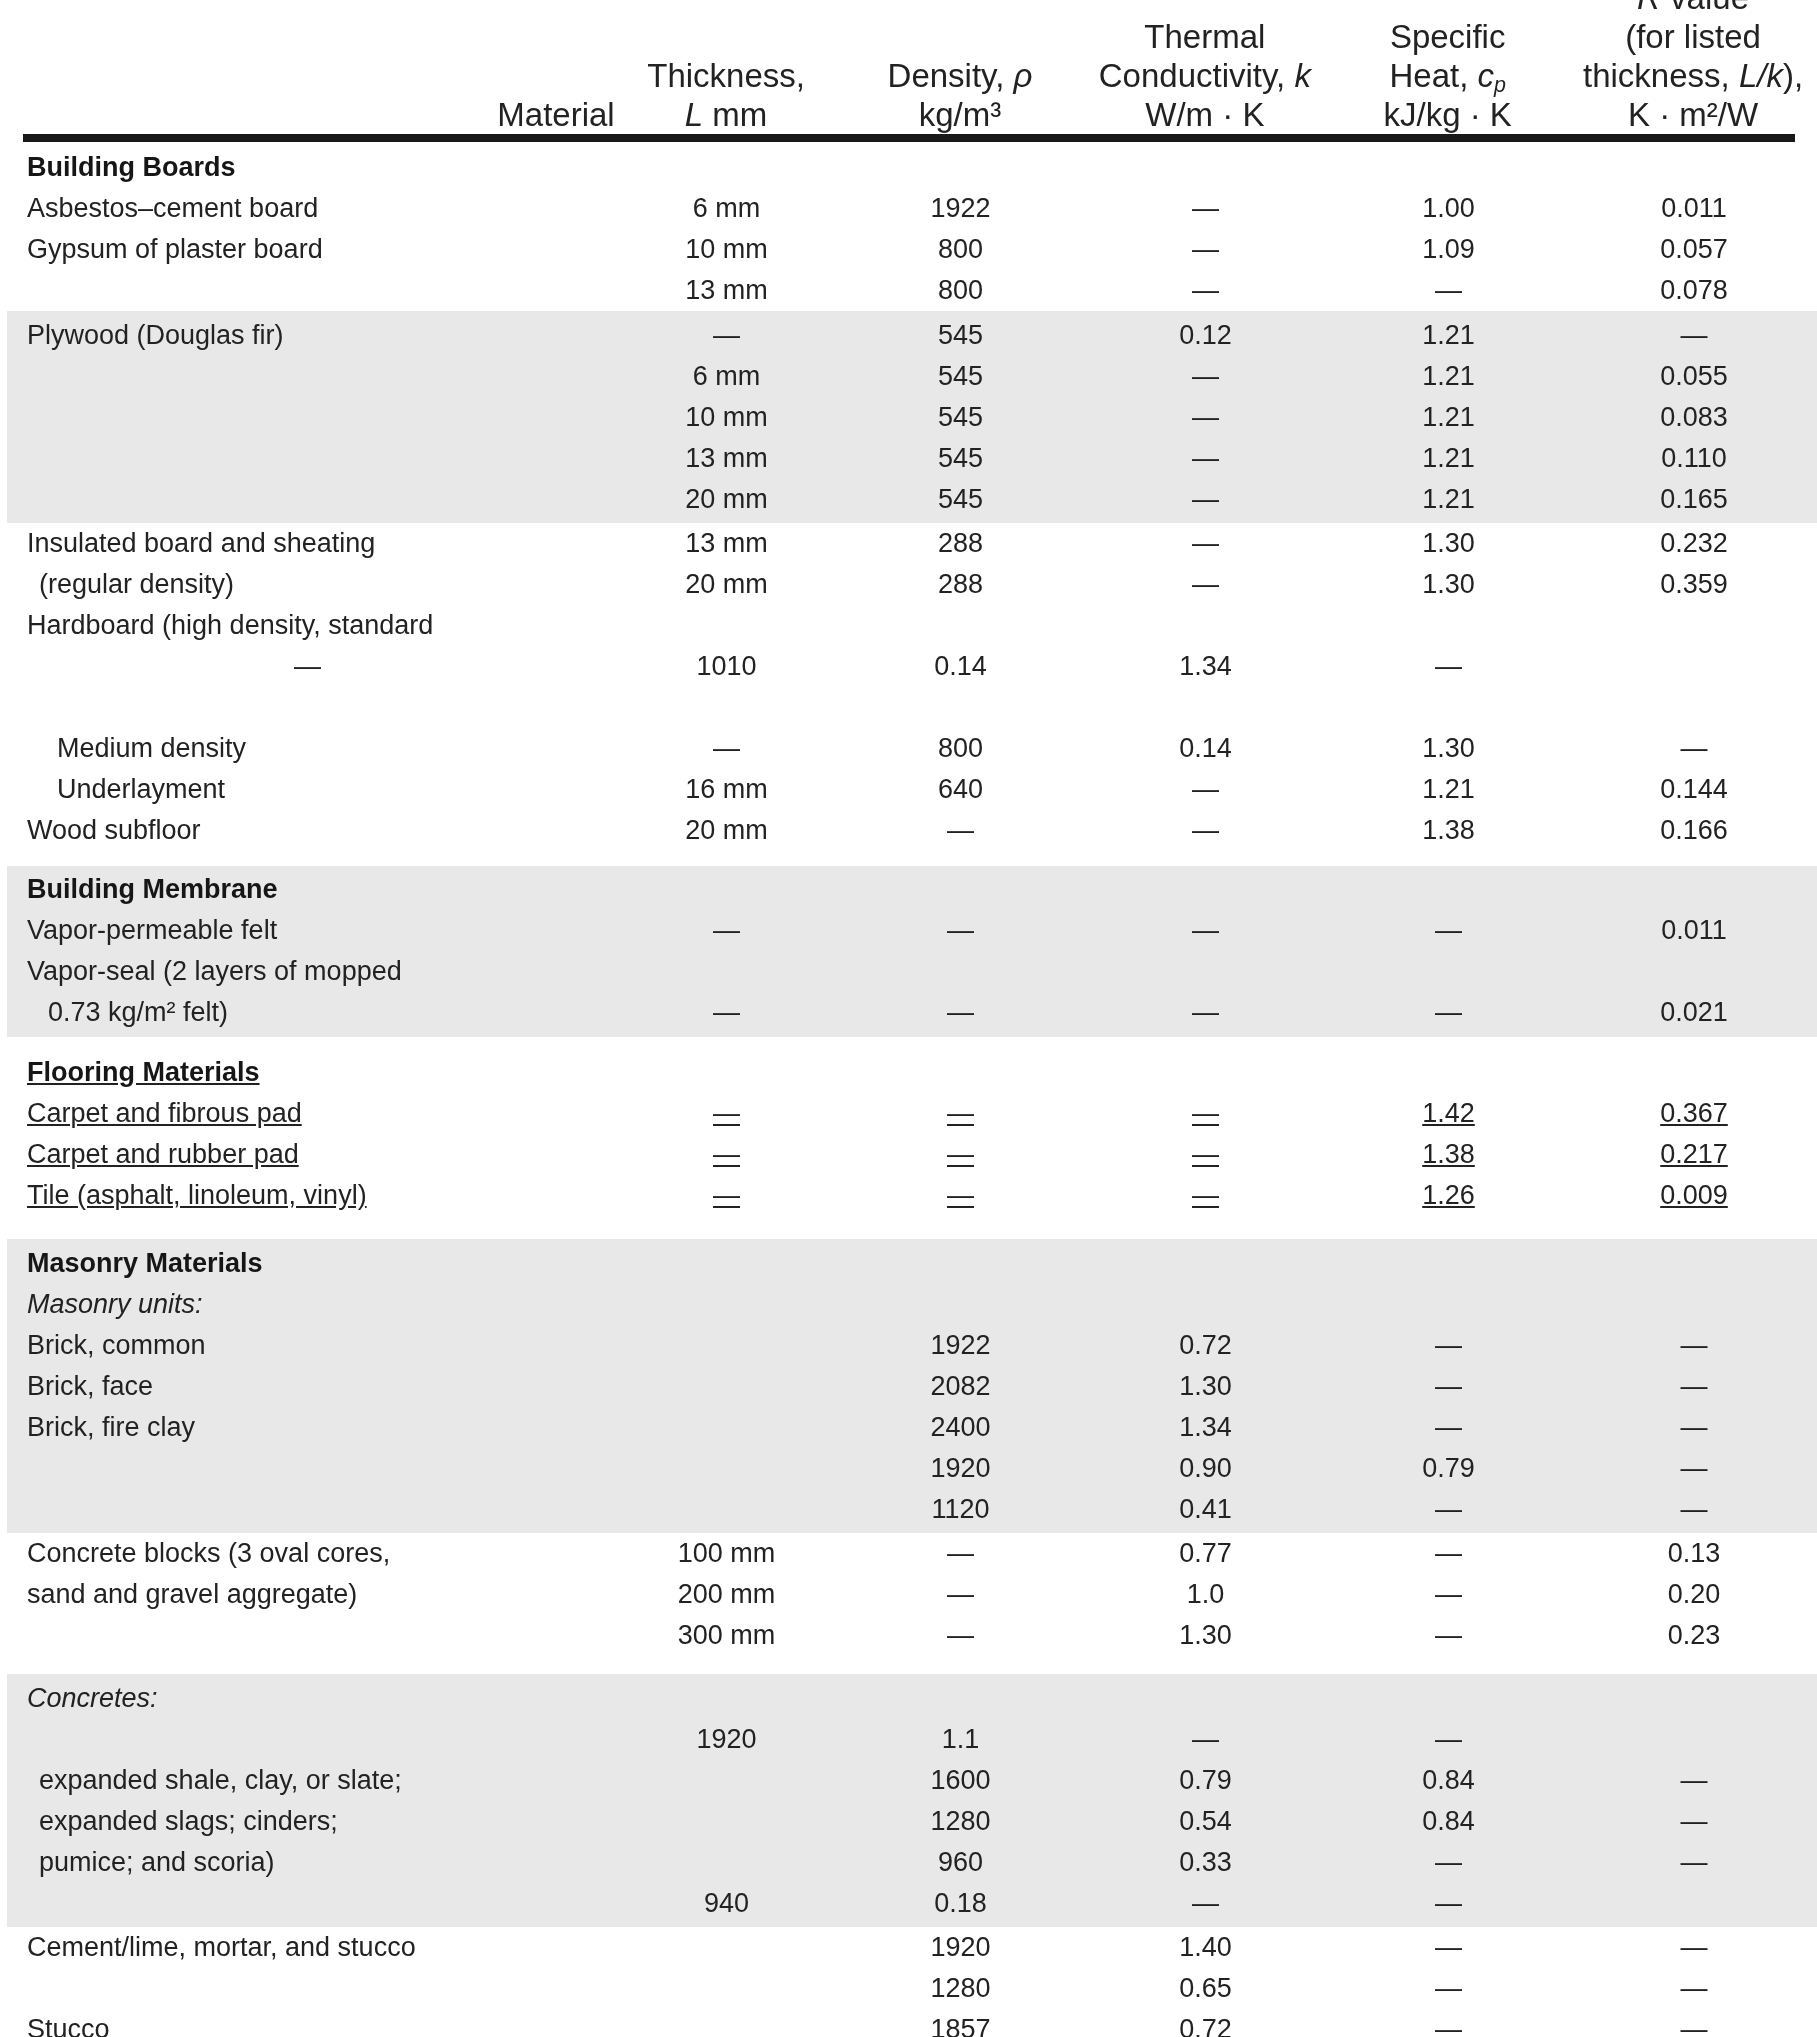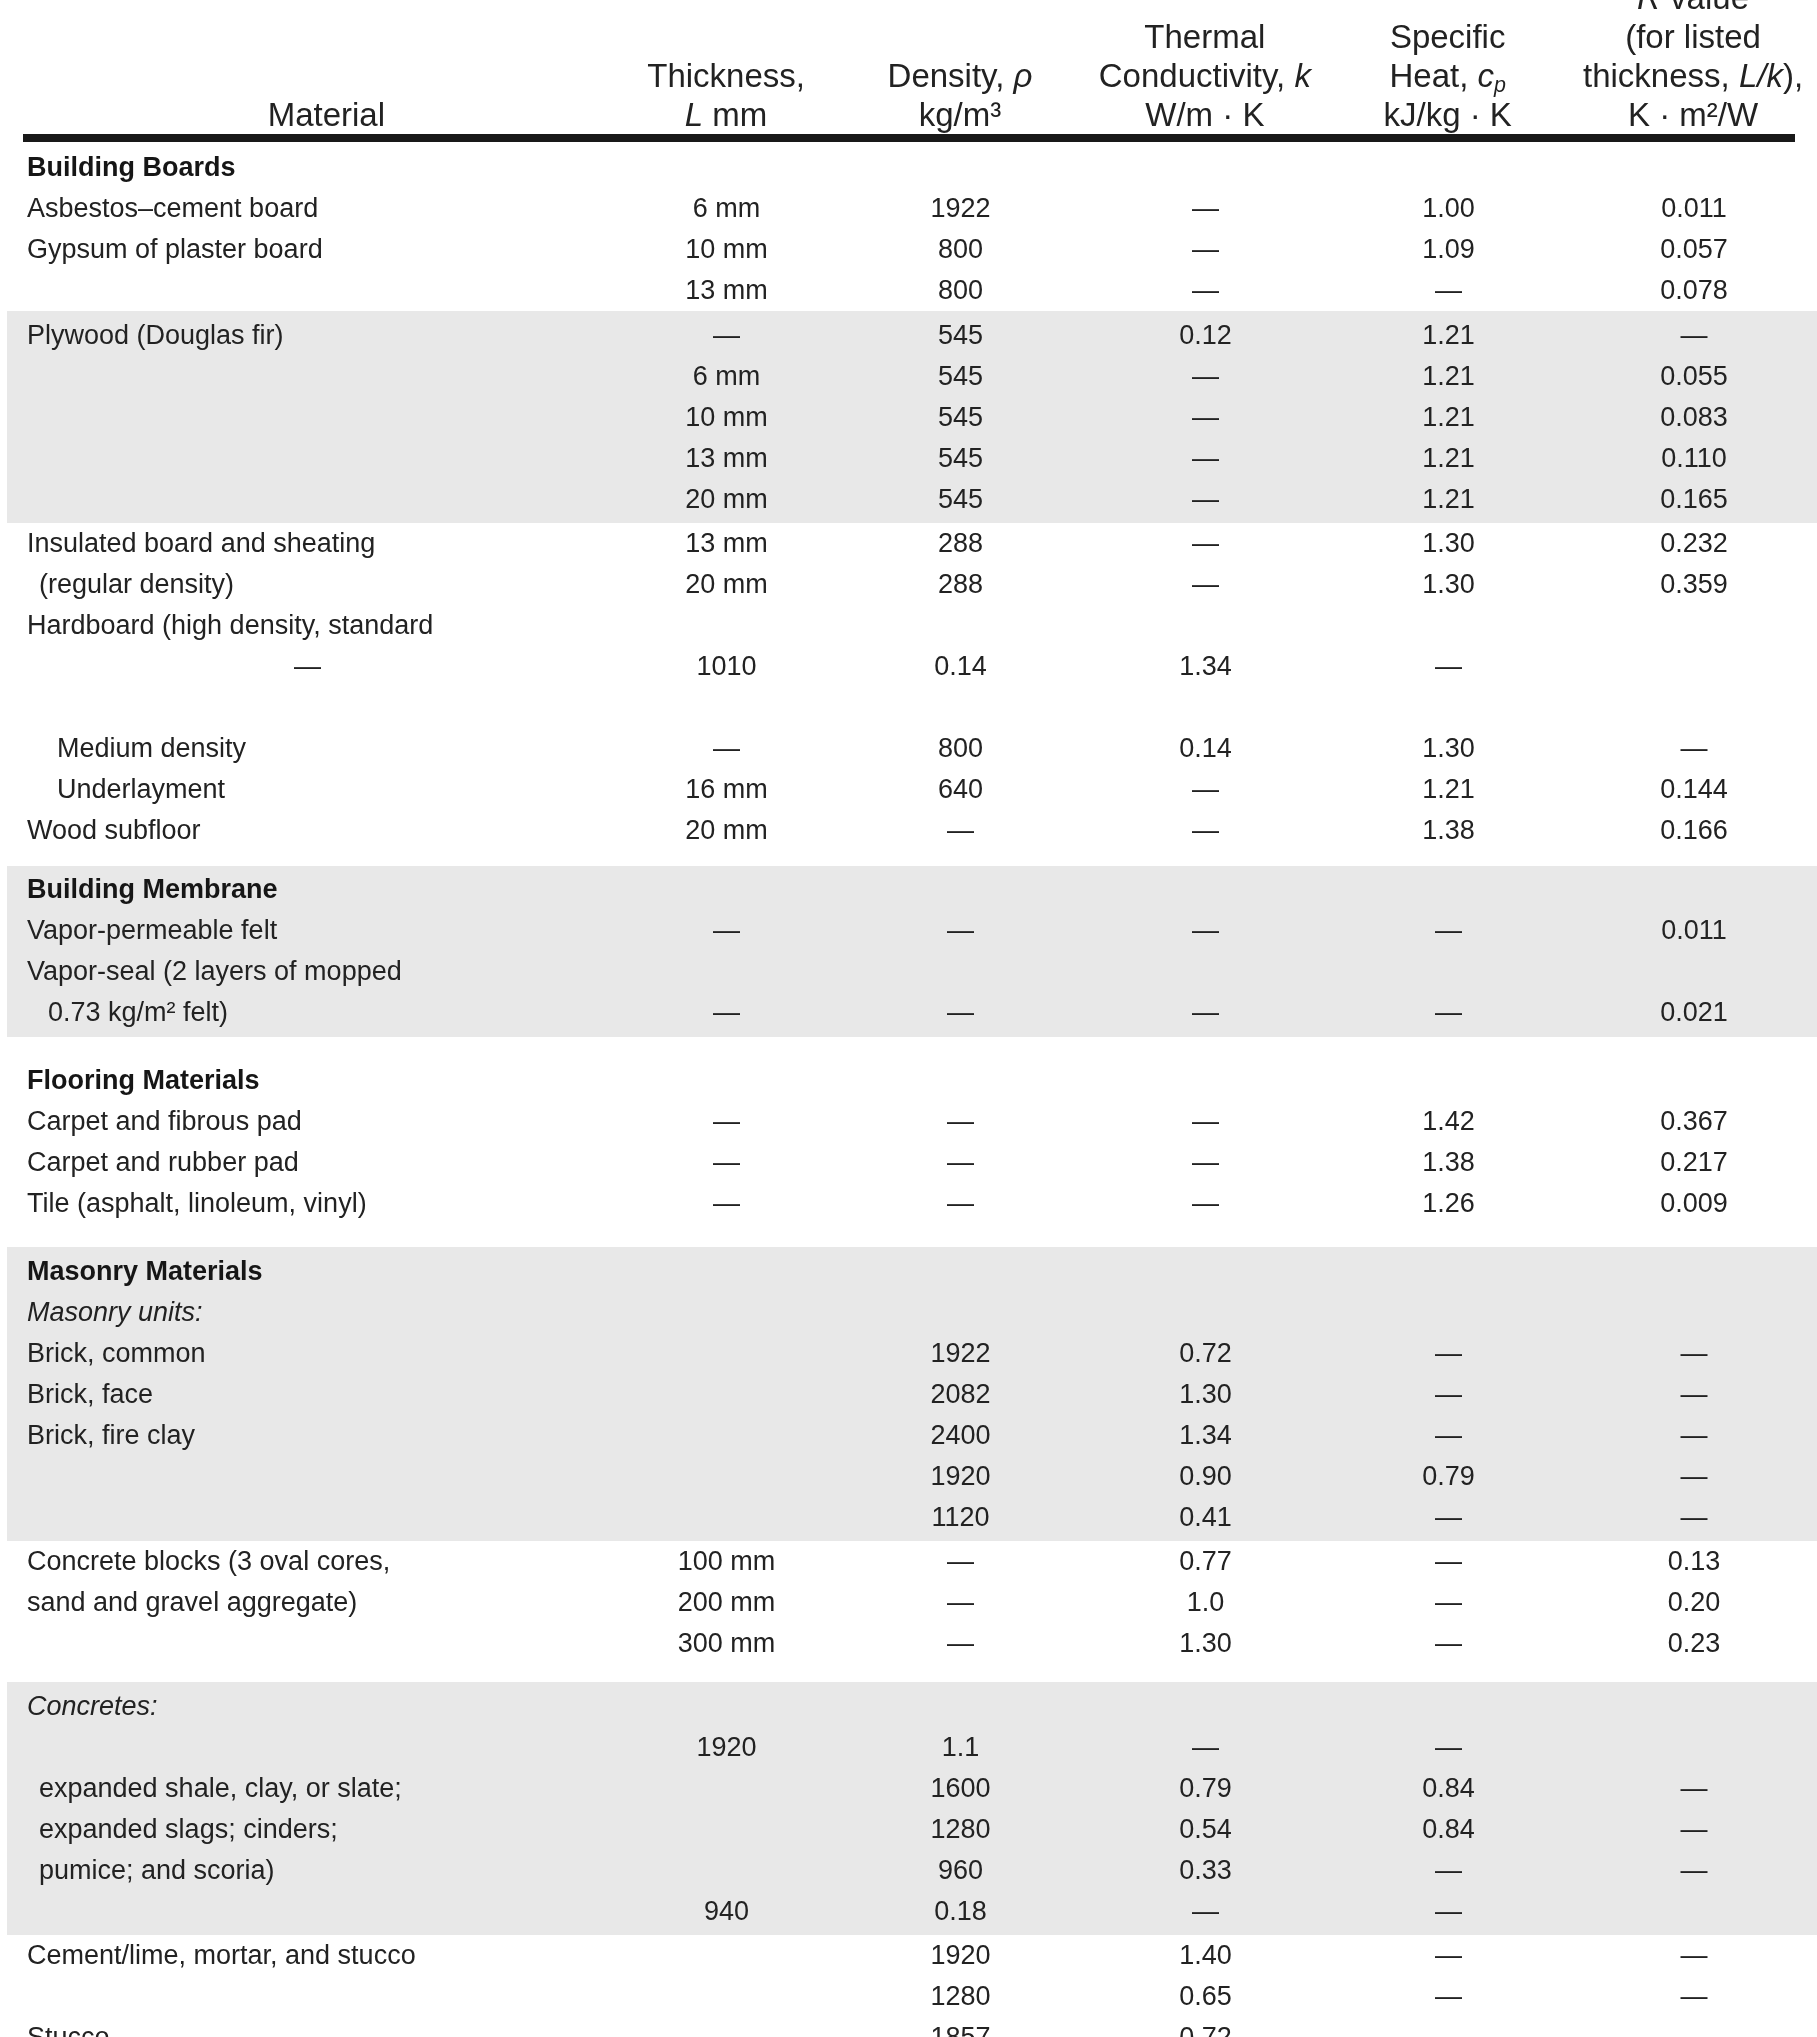--- a/index.html
+++ b/index.html
@@ -9,21 +9,21 @@
     color:#222222;
   }
   .page{position:relative;width:1818px;height:2038px;overflow:hidden;background:#fff;}
 
   
   .thead{
     display:flex;align-items:flex-end;height:134px;overflow:visible;
   }
   .hcell{white-space:nowrap;text-align:center;font-size:33px;}
   .hline{height:39px;line-height:39px;}
-  .col0{width:615px;text-align:center;padding-left:38px;box-sizing:border-box;}
+  .col0{width:615px;text-align:right;padding-left:38px;box-sizing:border-box;}
   .col1{width:223px;}
   .col2{width:245px;}
   .col3{width:245px;}
   .col4{width:241px;}
   .col5{width:250px;}
   .it{font-style:italic;}
   .sb{font-size:0.65em;vertical-align:-0.25em;font-style:italic;}
   .rule{height:8px;background:#191919;margin:0 23px 0 23px;}
 
   
@@ -41,21 +41,21 @@
   .h1{font-weight:bold;color:#161616;}
   .h2{font-style:italic;}
   .ind0{padding-left:27px;}
   .ind1{padding-left:39px;}
   .ind2{padding-left:48px;}
   .ind3{padding-left:57px;}
 
   
   #sec-building-boards{margin-top:5.3px;}
   #sec-building-membrane{margin-top:14.3px;}
-  #sec-flooring-materials{margin-top:23px;}
+  #sec-flooring-materials{margin-top:15px;text-decoration:underline;}
   #sec-masonry-materials{margin-top:23px;}
   #sec-concretes{margin-top:18px;}
 </style>
 </head>
 <body>
 
 <div class="page">
   <div class="thead">
       <div class="hcell col0">
         <div class="hline"><span>Material</span></div>

